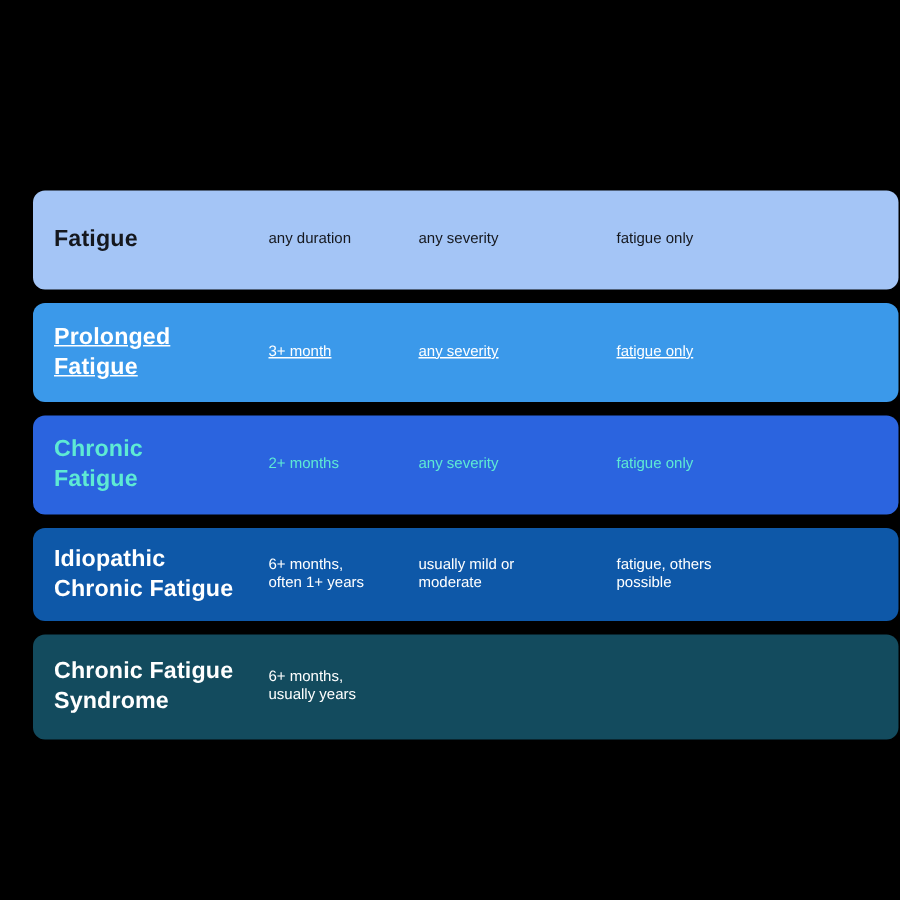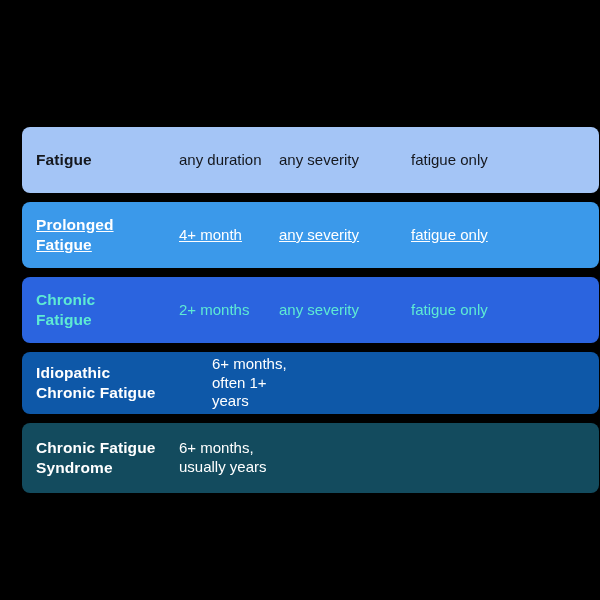--- a/index.html
+++ b/index.html
@@ -31,21 +31,21 @@
     align-items: center;
     padding: 0 8px 0 14px;
     box-sizing: border-box;
   }
   .row:nth-child(1) { height: 66px; }
   .row:nth-child(2) { height: 66px; }
   .row:nth-child(3) { height: 66px; }
   .row:nth-child(4) { height: 62px; }
   .row:nth-child(5) { height: 70px; }
   .cell {
-    font-size: 15px;
+    font-size: 10px;
     line-height: 1.25;
     white-space: pre-line;
     padding-right: 10px;
   }
   .cell.name {
     font-size: 15.5px;
     font-weight: 700;
     line-height: 1.32;
     letter-spacing: 0.1px;
   }
@@ -58,38 +58,42 @@
   <div class="row" style="background: rgb(164, 197, 246); color: rgb(21, 24, 30);">
     <div class="cell name">Fatigue</div>
     <div class="cell">any duration</div>
     <div class="cell">any severity</div>
     <div class="cell">fatigue only</div>
   </div>
 
   <div class="row" style="background: rgb(59, 153, 234); color: rgb(255, 255, 255); text-decoration: underline;">
     <div class="cell name">Prolonged
 Fatigue</div>
-    <div class="cell">4+ month</div>
+    <div class="cell">3+ month</div>
     <div class="cell">any severity</div>
     <div class="cell">fatigue only</div>
   </div>
 
   <div class="row" style="background: rgb(43, 100, 223); color: #5eead4;">
     <div class="cell name">Chronic
 Fatigue</div>
     <div class="cell">2+ months</div>
     <div class="cell">any severity</div>
     <div class="cell">fatigue only</div>
   </div>
 
-  <div class="row" style="background: rgb(14, 88, 168); color: rgb(255, 255, 255); gap: 33px;">
+  <div class="row" style="background: rgb(14, 88, 168); color: rgb(255, 255, 255);">
     <div class="cell name">Idiopathic
 Chronic Fatigue</div>
     <div class="cell">6+ months,
 often 1+ years</div>
+    <div class="cell">usually mild or
+moderate</div>
+    <div class="cell">fatigue, others
+possible</div>
   </div>
 
   <div class="row" style="background: rgb(19, 75, 94); color: rgb(255, 255, 255);">
     <div class="cell name">Chronic Fatigue
 Syndrome</div>
     <div class="cell">6+ months,
 usually years</div>
   </div>
 </div>
 </div>

